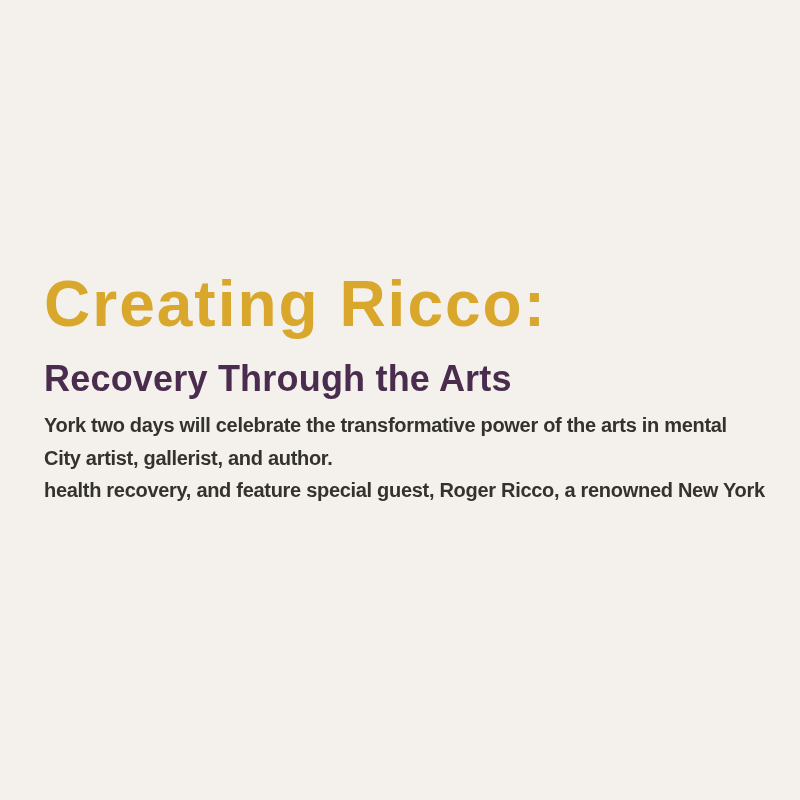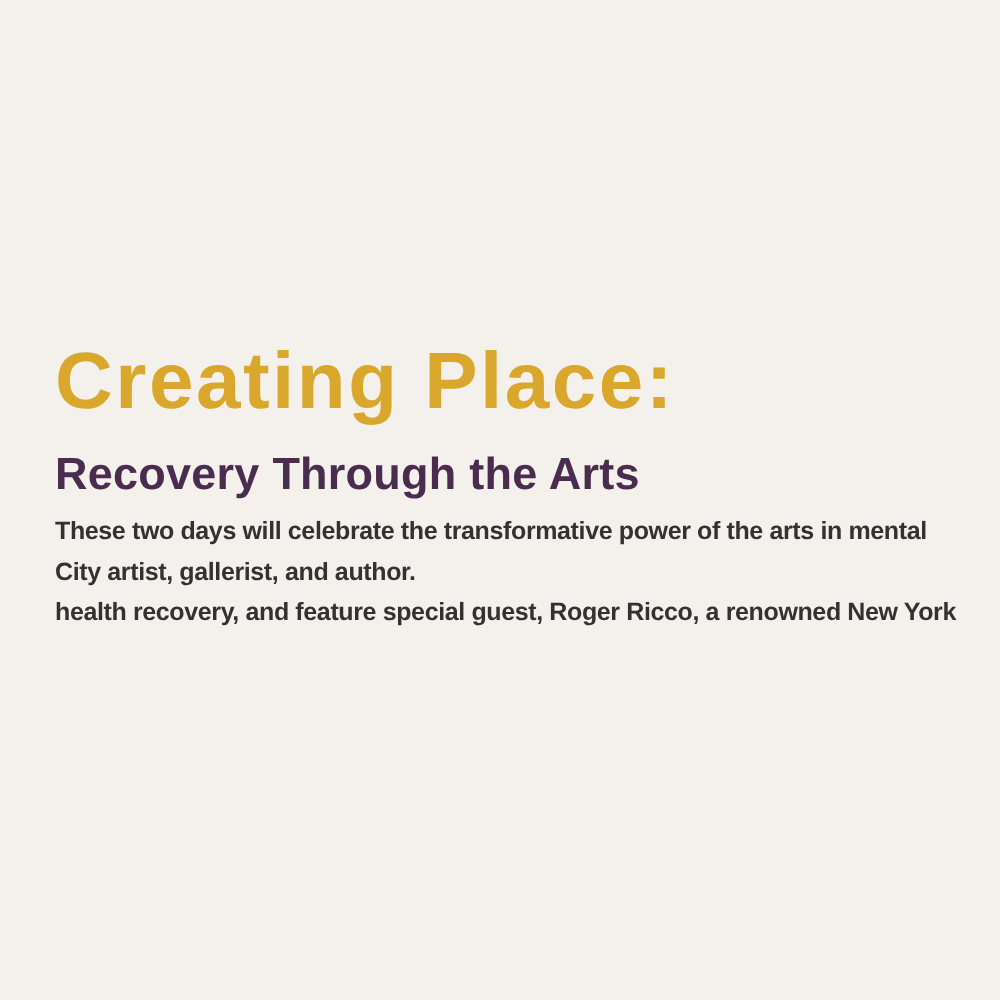--- a/index.html
+++ b/index.html
@@ -43,24 +43,24 @@
     font-weight: 700;
     letter-spacing: -0.3px;
     line-height: 32.5px;
     color: #33322e;
   }
 </style>
 </head>
 <body>
 
 <main class="hero">
-  <h1 class="hero-title">Creating Place:</h1>
+  <h1 class="hero-title">Creating Ricco:</h1>
 
   <h2 class="hero-subtitle">
     <span class="line">Recovery Through the Arts</span>
   </h2>
 
   <p class="hero-description">
-    <span class="line">These two days will celebrate the transformative power of the arts in mental</span>
+    <span class="line">York two days will celebrate the transformative power of the arts in mental</span>
     <span class="line">City artist, gallerist, and author.</span>
     <span class="line">health recovery, and feature special guest, Roger Ricco, a renowned New York</span>
   </p>
 </main>
 
 </body></html>

